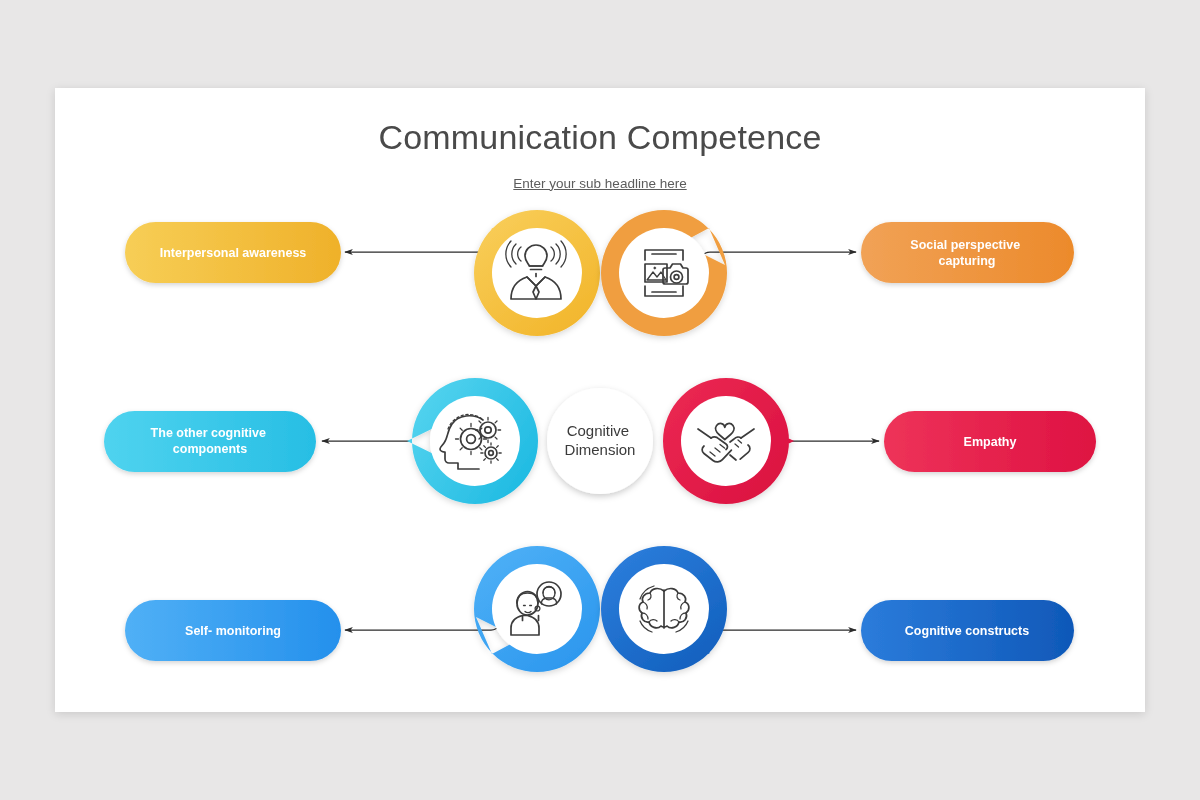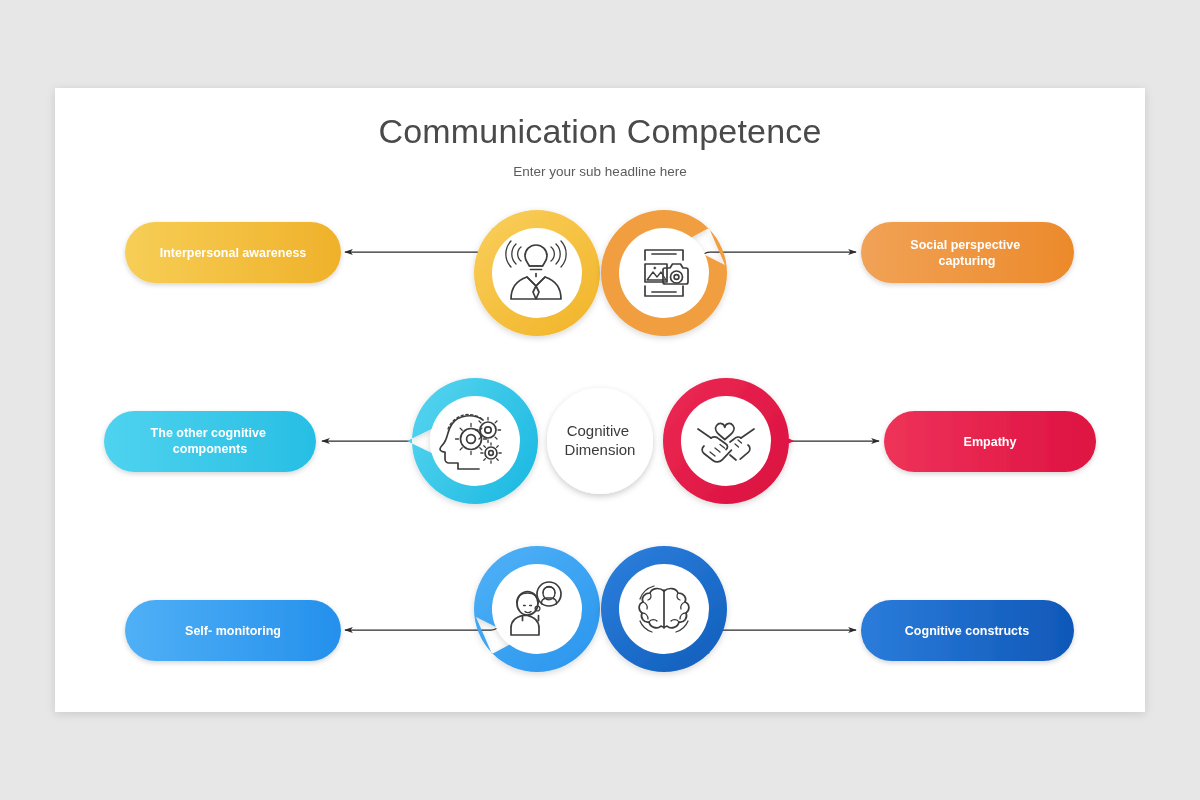--- a/index.html
+++ b/index.html
@@ -10,29 +10,29 @@
     overflow:hidden;
   }
   #stage{position:relative;width:1200px;height:800px;}
   #slide{
     position:absolute;left:55px;top:88px;
     width:1090px;height:624px;
     background:#ffffff;
     box-shadow:0 2px 9px rgba(0,0,0,0.13);
   }
   #headings{
-    position:absolute;left:55px;top:110px;width:1090px;
+    position:absolute;left:55px;top:116px;width:1090px;
     text-align:center;pointer-events:none;
   }
   #title{
     font-size:34px;color:#4a4a4a;font-weight:400;
     letter-spacing:.2px;line-height:1.25;
   }
   #subtitle{
-    margin-top:11px;font-size:13.5px;color:#5c5c5c;font-weight:400;
+    margin-top:17px;font-size:13.5px;color:#5c5c5c;font-weight:400;text-decoration:underline;
   }
   #diagram{position:absolute;left:0;top:0;width:1200px;height:800px;}
   .pill-label{
     font-family:"Liberation Sans", sans-serif;
     font-size:12.5px;font-weight:bold;fill:#ffffff;
   }
   .hub-label{
     font-family:"Liberation Sans", sans-serif;
     font-size:15px;font-weight:400;fill:#3b3b3b;
   }

